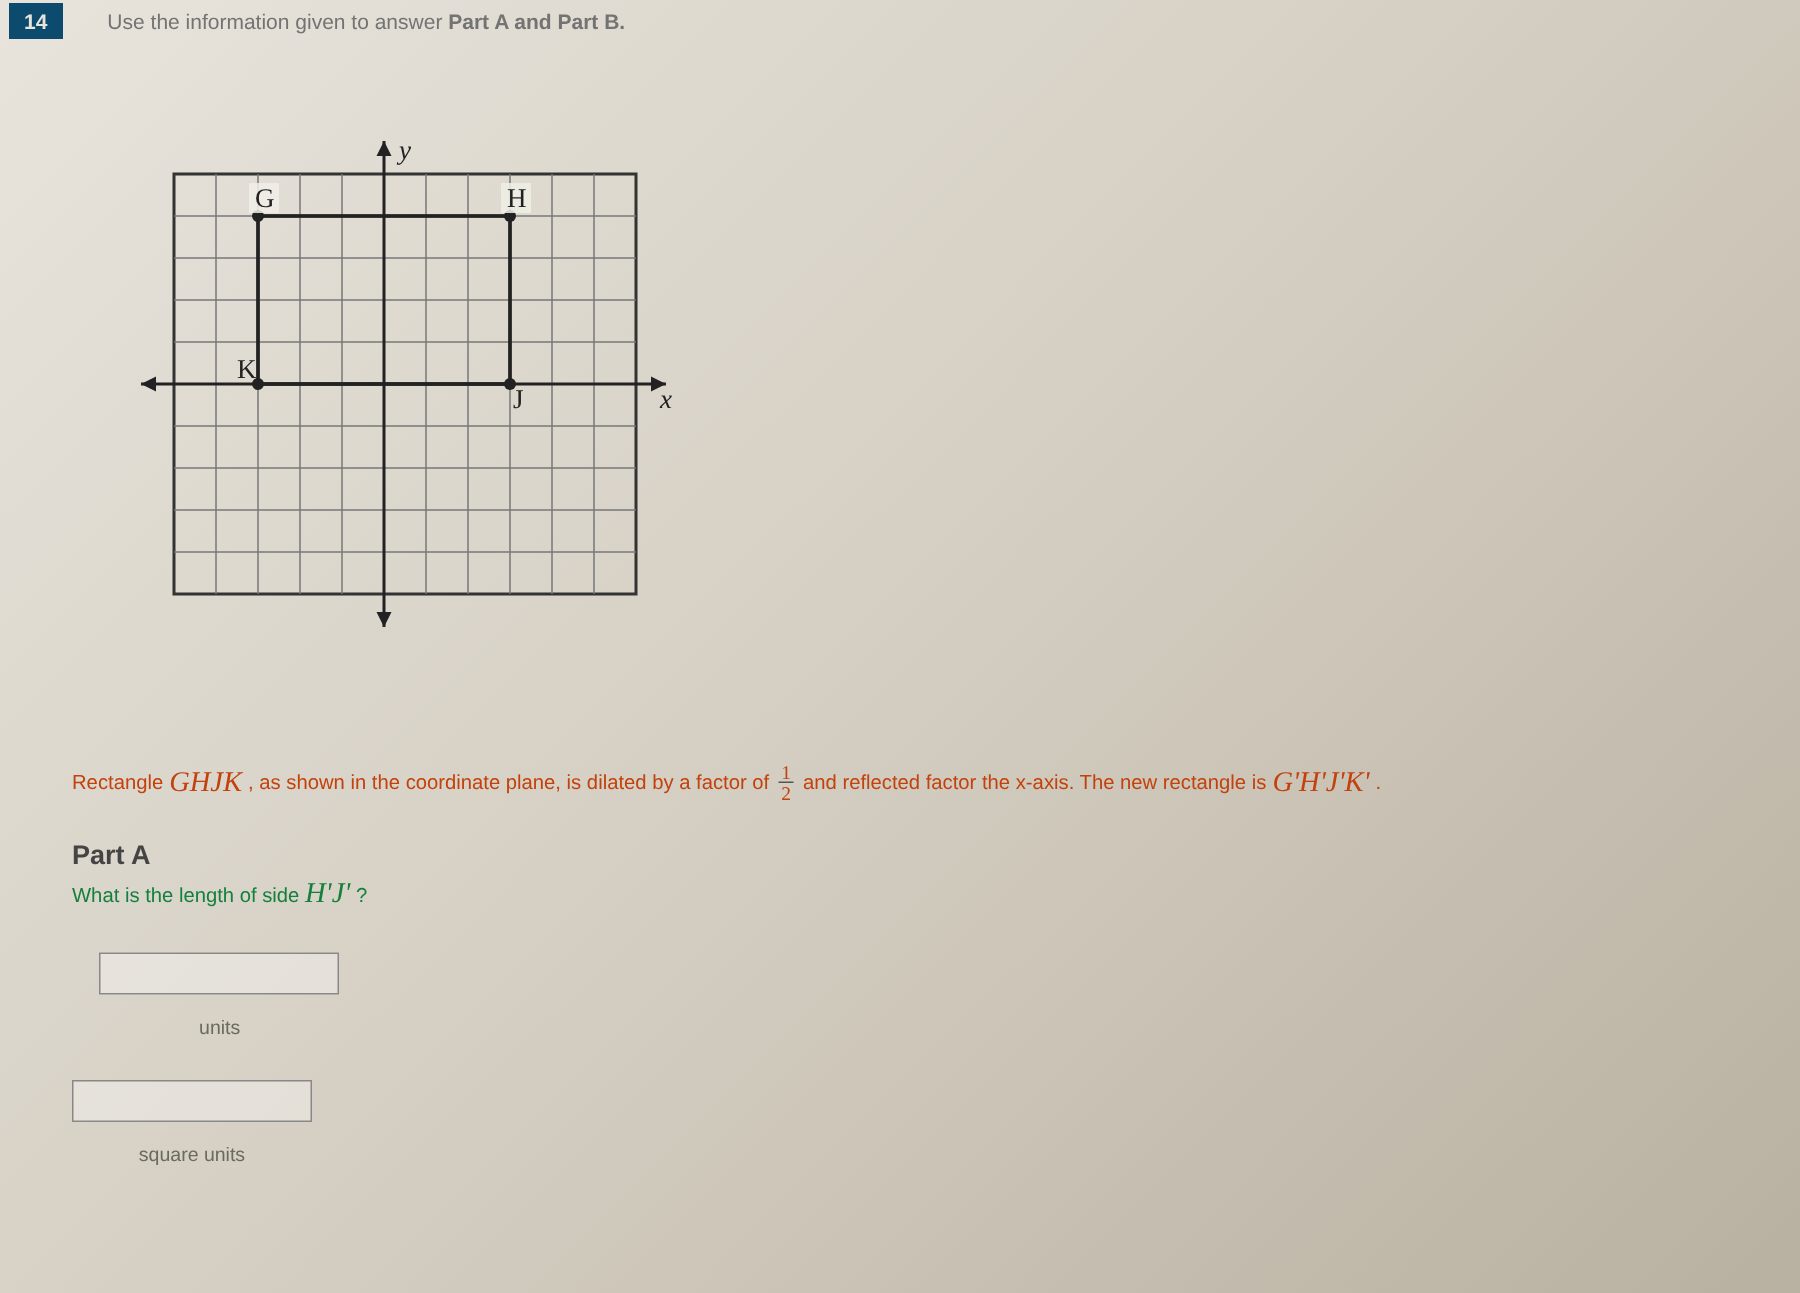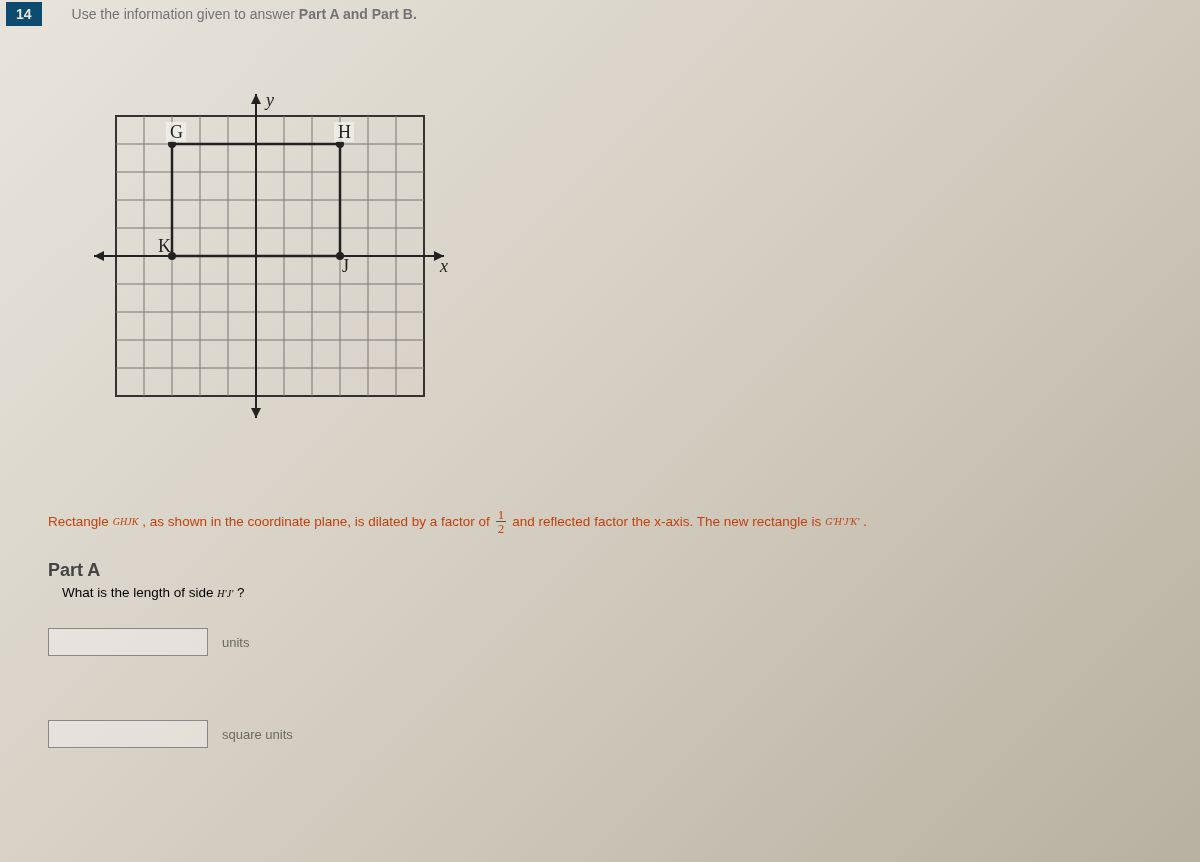--- a/index.html
+++ b/index.html
@@ -41,21 +41,21 @@
     position: absolute;
     top: 508px;
     left: 48px;
     color: #c2410c;
     font-size: 13.5px;
     display: flex;
     align-items: center;
     gap: 4px;
     flex-wrap: nowrap;
   }
-  .math-ital { font-style: italic; font-family: 'Times New Roman', serif; font-size: 10px; }
+  .math-ital { font-style: italic; font-family: 'Times New Roman', serif; font-size: 19px; }
   .frac {
     display: inline-flex;
     flex-direction: column;
     align-items: center;
     font-family: 'Times New Roman', serif;
     font-size: 13px;
     line-height: 1;
     vertical-align: middle;
     margin: 0 2px;
   }
@@ -66,30 +66,30 @@
     top: 560px;
     left: 48px;
   }
   .part-label {
     font-weight: bold;
     font-size: 18px;
     color: #444;
     margin-bottom: 4px;
   }
   .part-q {
-    color: #000000;
+    color: #15803d;
     font-size: 13.5px;
     margin-bottom: 28px;
-    margin-left: 14px;
   }
   .answer-row {
     display: flex;
     align-items: center;
     gap: 14px;
     margin-bottom: 40px;
+    flex-direction: column;
   }
   .answer-box {
     border: 1px solid #888;
     background: rgba(255,255,255,0.35);
     width: 160px;
     height: 28px;
     padding: 2px 6px;
     font-size: 13px;
     color: #444;
   }

